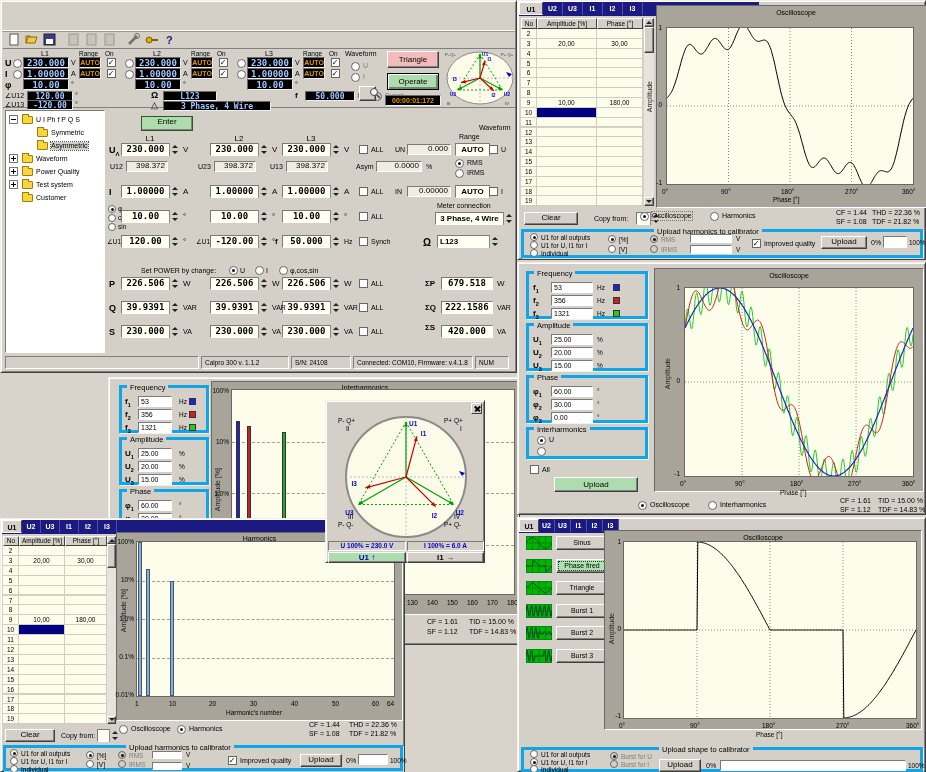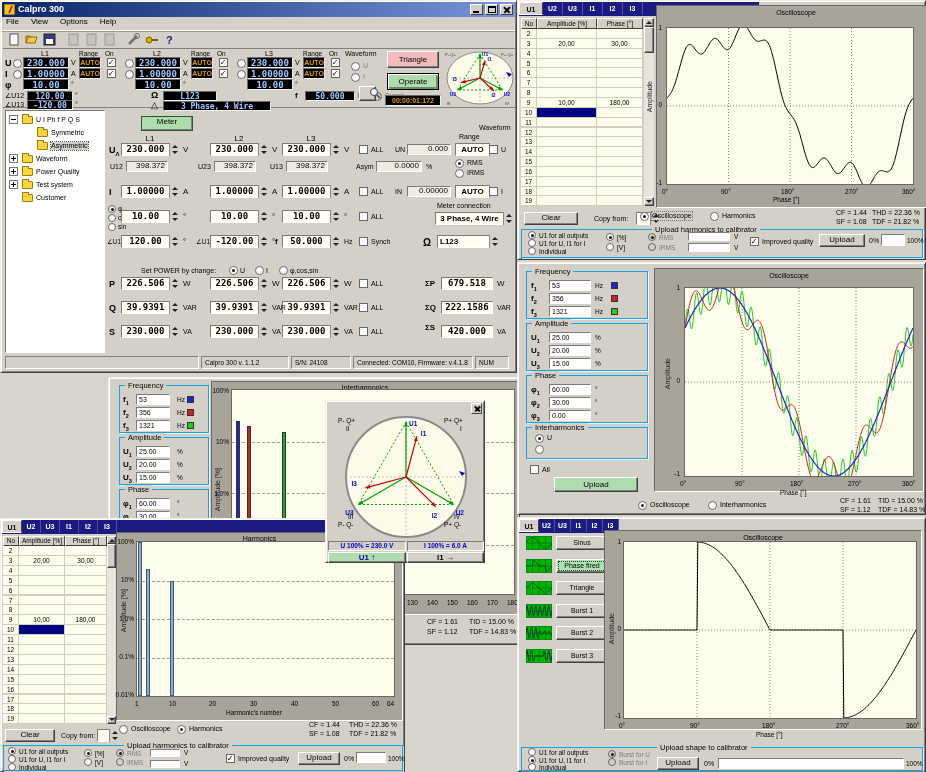--- a/index.html
+++ b/index.html
@@ -18,21 +18,21 @@
 .amber{color:#e09a00;font:bold 7px "Liberation Sans",sans-serif;line-height:1.4}
 .spin{padding-right:11px}
 .spin>i{position:absolute;right:-1px;top:-1px;bottom:-1px;width:10px;background:#d4d0c8;border-left:1px solid #888}
 .spin>i:before{content:"";position:absolute;top:2px;left:2px;border:3px solid transparent;border-bottom-color:#222;border-top-width:0}
 .spin>i:after{content:"";position:absolute;bottom:2px;left:2px;border:3px solid transparent;border-top-color:#222;border-bottom-width:0}
 .rad{position:absolute;width:9px;height:9px;border-radius:50%;background:#fff;border:1px solid #666}
 .rad.c:after{content:"";position:absolute;left:2px;top:2px;width:3px;height:3px;border-radius:50%;background:#111}
 .rad.d{background:#d4d0c8}
 .chk{position:absolute;width:9px;height:9px;background:#fff;border:1px solid #666;font:bold 8px/8px "DejaVu Sans",sans-serif;text-align:center}
 .chk.c:after{content:"✓";margin-left:-1px}
-.grp{position:absolute;border:1px solid #0ea5e9;box-shadow:1px 1px 0 rgba(255,255,255,.7)}
+.grp{position:absolute;border:3px solid #0ea5e9;box-shadow:1px 1px 0 rgba(255,255,255,.7)}
 .grp>u{position:absolute;top:-5px;left:5px;background:#d4d0c8;padding:0 3px;font-size:7.5px;text-decoration:none;white-space:nowrap}
 .tabsbar{position:absolute;background:#1a1a80;height:14px}
 .scopebg{position:absolute;background:#a8a49a;border:1px solid #fff;border-top-color:#686868;border-left-color:#686868}
 .plot{position:absolute;background:#fdfdec;border:1px solid #686868}
 .mesh{background-image:radial-gradient(#cccdb8 .5px,rgba(0,0,0,0) .6px);background-size:4px 4px}
 .vlab{position:absolute;writing-mode:vertical-rl;transform:rotate(180deg);font-size:7px;white-space:nowrap;color:#222}
 .bar{position:absolute}
 .dashl{position:absolute;left:0;right:0;border-top:1px dashed #a0a090}
 .sc{position:absolute;height:13px;border:1px solid #fff;border-top-color:#808080;border-left-color:#808080;font-size:6.5px;padding:2px 3px;white-space:nowrap;overflow:hidden}
 .mi{display:inline-block;padding:1px 8px 1px 4px;font-size:8px}
@@ -41,38 +41,20 @@
 .fold:before{content:"";position:absolute;top:-3px;left:-1px;width:5px;height:2px;background:#fcd53a;border:1px solid #99800a;border-bottom:none}
 .exp{position:absolute;width:9px;height:9px;background:#fff;border:1px solid #777}
 .exp:before{content:"";position:absolute;left:1px;top:3px;width:5px;height:1px;background:#000}
 .exp.p:after{content:"";position:absolute;left:3px;top:1px;width:1px;height:5px;background:#000}
 svg{position:absolute;overflow:hidden}
 </style>
 </head>
 <body>
 
 <div id="main" class="win" style="left:0;top:0;width:517px;height:373px;z-index:1">
-  <div class="t" style="left:1px;top:1px;width:513px;height:15px;background:linear-gradient(90deg,#0a246a,#7a96df)">
-    <svg width="11" height="11" style="left:2px;top:2px">
-        <rect x="0" y="0" width="11" height="11" fill="#e8c820" stroke="#604000"></rect>
-        <line x1="5" y1="9" x2="8" y2="2" stroke="#c00000" stroke-width="1.5"></line>
-      </svg>
-    <span class="t b" style="left:16px;top:3px;color:#fff;font-size:9px">Calpro 300</span>
-    <span class="tbtn" style="right:32px;top:2px">
-        <i style="position:absolute;left:2px;bottom:1px;width:6px;height:2px;background:#000"></i>
-      </span>
-    <span class="tbtn" style="right:17px;top:2px">
-        <i style="position:absolute;left:2px;top:1px;width:8px;height:7px;border:1px solid #000;border-top-width:2px"></i>
-      </span>
-    <span class="tbtn" style="right:2px;top:2px">
-        <i style="position:absolute;left:2px;top:4px;width:8px;height:1.5px;background:#000;transform:rotate(45deg)"></i>
-        <i style="position:absolute;left:2px;top:4px;width:8px;height:1.5px;background:#000;transform:rotate(-45deg)"></i>
-      </span>
-  </div>
-  <div class="t" id="menubar" style="left:1px;top:16px;width:513px;height:13px"><span class="mi" style="position: static;">File</span><span class="mi" style="position: static;">View</span><span class="mi" style="position: static;">Options</span><span class="mi" style="position: static;">Help</span></div>
   <div class="t" id="toolbar" style="left:1px;top:29px;width:513px;height:17px;border-top:1px solid #fff;box-shadow:0 1px 0 #9a9a8e inset">
       <span class="t" style="left: 4px; top: 2px; width: 16px; height: 13px;">
         <svg width="16" height="13">
           <rect x="4" y="1" width="8" height="11" fill="#fff" stroke="#555"></rect>
         </svg>
       </span>
       <span class="t" style="left: 22px; top: 2px; width: 16px; height: 13px;">
         <svg width="16" height="13">
           <path d="M2 10 L4 4 L13 4 L11 10 Z M2 10 L2 3 L6 3 L7 4" fill="#f4c64a" stroke="#8a6a00"></path>
         </svg>
@@ -240,21 +222,21 @@
       <span class="exp p" style="left: 3px; top: 56px;"></span>
       <span class="fold" style="left: 16px; top: 57px;"></span>
       <span class="t c7" style="left: 30px; top: 57px;">Power Quality</span>
       <span class="exp p" style="left: 3px; top: 69px;"></span>
       <span class="fold" style="left: 16px; top: 70px;"></span>
       <span class="t c7" style="left: 30px; top: 70px;">Test system</span>
       <span class="fold" style="left: 16px; top: 83px;"></span>
       <span class="t c7" style="left: 30px; top: 83px;">Customer</span>
     </div>
   <div class="t" id="form" style="left:106px;top:109px;width:409px;height:244px">
-    <span class="btn green" style="left:34px;top:6px;width:52px;height:15px;border-color:#2a5a2a">Meter</span>
+    <span class="btn green" style="left:34px;top:6px;width:52px;height:15px;border-color:#2a5a2a">Enter</span>
     <span class="t" style="left:14px;top:25px;width:58px;text-align:center">L1</span>
     <span class="t" style="left:103px;top:25px;width:58px;text-align:center">L2</span>
     <span class="t" style="left:175px;top:25px;width:58px;text-align:center">L3</span>
     <span class="t b" style="left:2px;top:36px;font-size:9px"><span>U</span><sub style="font-size:6px">Λ</sub></span>
     <span class="fld spin" style="left:14px;top:33px;width:58px;height:13px"><b>230.000</b><i></i></span>
     <span class="fld spin" style="left:103px;top:33px;width:58px;height:13px"><b>230.000</b><i></i></span>
     <span class="fld spin" style="left:175px;top:33px;width:58px;height:13px"><b>230.000</b><i></i></span>
     <span class="t" style="left:76px;top:36px">V</span>
       <span class="t" style="left:165px;top:36px">V</span>
       <span class="t" style="left:237px;top:36px">V</span>

